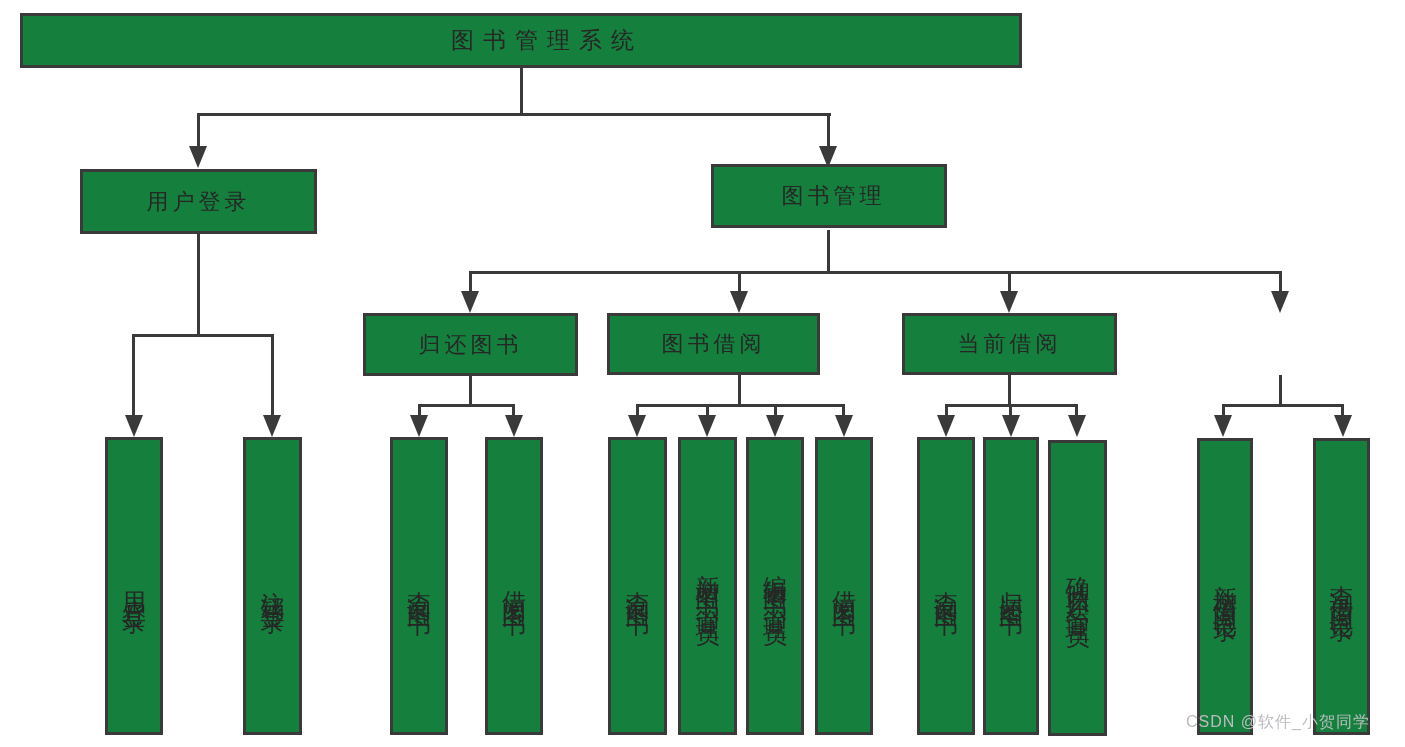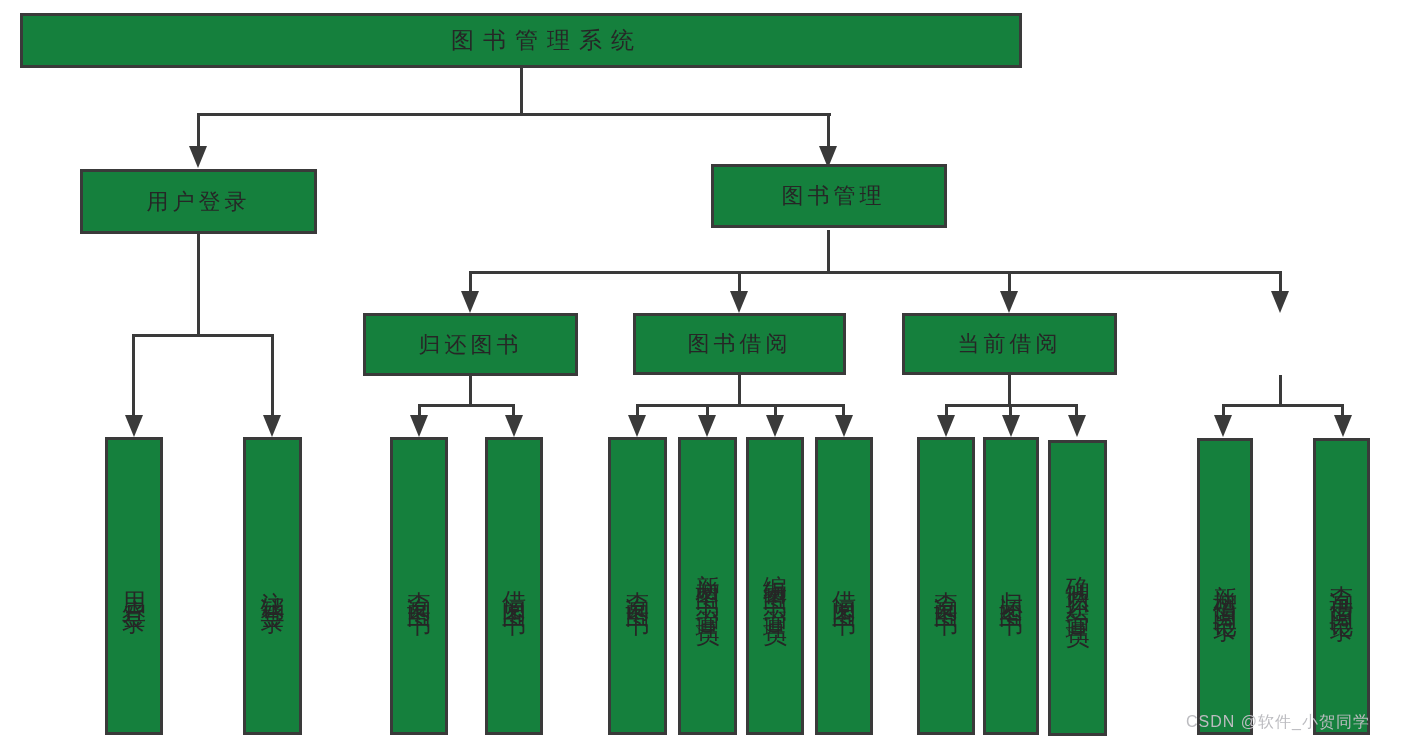--- a/index.html
+++ b/index.html
@@ -100,21 +100,21 @@
   <div class="box" style="left:80px;top:169px;width:237px;height:65px;">
     <span class="hl">用户登录</span>
   </div>
   <div class="box" style="left:711px;top:164px;width:236px;height:64px;padding-left:9px;">
     <span class="hl">图书管理</span>
   </div>
 
   <div class="box" style="left:363px;top:313px;width:215px;height:63px;">
     <span class="hl">归还图书</span>
   </div>
-  <div class="box" style="left:633px;top:313px;width:213px;height:62px;">
+  <div class="box" style="left:607px;top:313px;width:213px;height:62px;">
     <span class="hl">图书借阅</span>
   </div>
   <div class="box" style="left:902px;top:313px;width:215px;height:62px;">
     <span class="hl">当前借阅</span>
   </div>
 
   <div class="box" style="left:105px;top:437px;width:58px;height:298px;">
     <span class="vl">用户登录</span>
   </div>
   <div class="box" style="left:243px;top:437px;width:59px;height:298px;">

